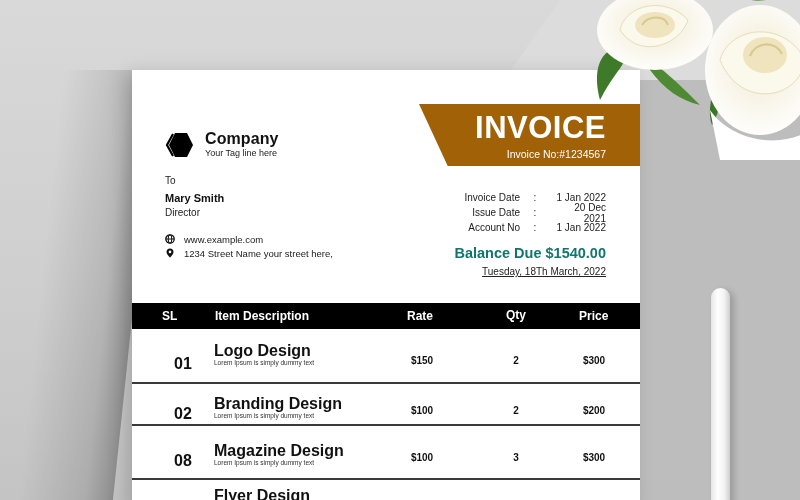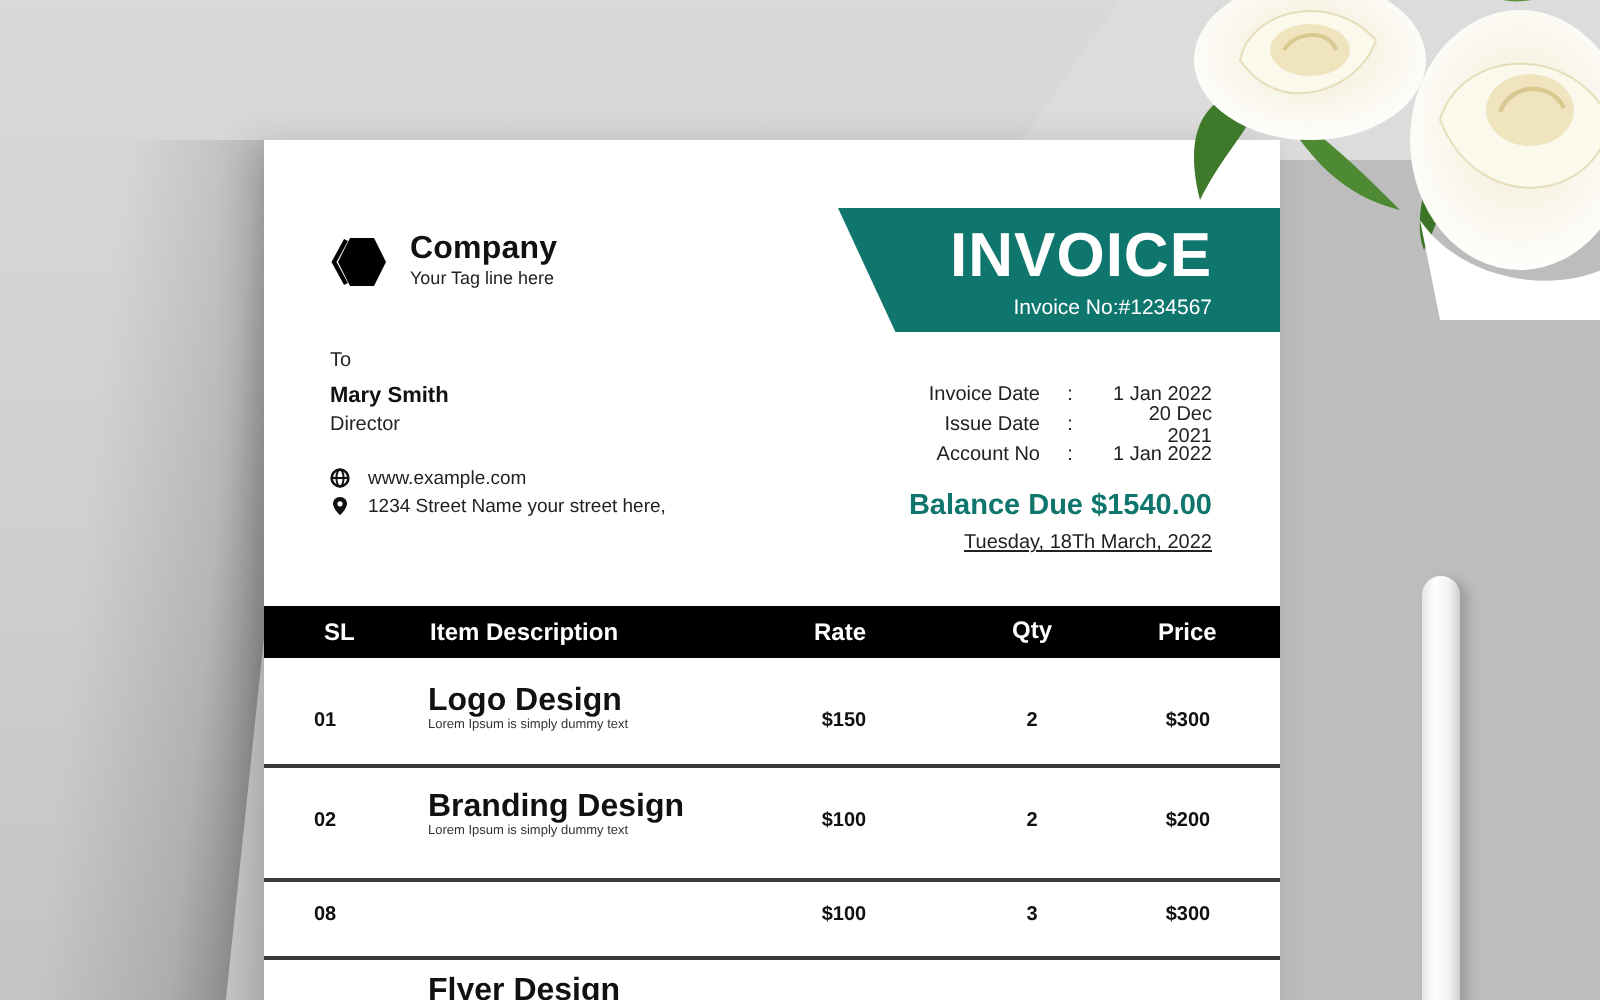--- a/index.html
+++ b/index.html
@@ -32,29 +32,29 @@
   }
 
   
   .page {
     position: absolute; left: 132px; top: 70px; width: 508px; height: 440px;
     background: #ffffff;
     box-shadow: -6px 4px 18px rgba(0,0,0,0.18);
   }
 
   
-  .logo { position: absolute; left: 33px; top: 46px; display: flex; align-items: center; }
+  .logo { position: absolute; left: 33px; top: 60px; display: flex; align-items: center; }
   .logo-icon { width: 30px; height: 28px; margin-right: 10px; }
   .logo-text .company { font-size: 16px; font-weight: 700; color: #111; line-height: 18px; letter-spacing: 0.1px; }
   .logo-text .tagline { font-size: 9px; color: #222; line-height: 11px; }
 
   
   .banner {
     position: absolute; left: 287px; top: 34px; width: 221px; height: 62px;
-    background: #0f766e;
+    background: #a16207;
     clip-path: polygon(0 0, 100% 0, 100% 100%, 13% 100%);
     text-align: center;
   }
   .banner .title {
     position: absolute; right: 34px; top: 6px;
     font-size: 31px; font-weight: 700; color: #fff; letter-spacing: 0.5px;
   }
   .banner .number {
     position: absolute; right: 34px; top: 44px;
     font-size: 10.5px; color: #fff;
@@ -79,21 +79,21 @@
   .balance { position: absolute; right: 34px; top: 175px; font-size: 14.5px; font-weight: 700; color: #0f766e; }
   .bal-date { position: absolute; right: 34px; top: 196px; font-size: 10px; color: #222; text-decoration: underline; }
 
   
   .thead {
     position: absolute; left: 0; top: 233px; width: 508px; height: 26px;
     background: #000; color: #fff; font-weight: 700; font-size: 12px;
   }
   .thead span { position: absolute; top: 6px; }
   .row { position: absolute; left: 0; width: 508px; border-bottom: 2px solid #3a3a3a; }
-  .row .sl { position: absolute; left: 25px; font-size: 10px; font-weight: 700; color: #111; }
+  .row .sl { position: absolute; left: 42px; font-size: 16px; font-weight: 700; color: #111; }
   .row .desc { position: absolute; left: 82px; }
   .row .desc .t { font-size: 16px; font-weight: 700; color: #111; line-height: 14px; }
   .row .desc .s { font-size: 6.5px; color: #333; line-height: 10px; }
   .row .rate, .row .qty, .row .price { position: absolute; font-size: 10px; font-weight: 700; color: #111; text-align: center; }
   .row .rate { left: 268px; width: 44px; }
   .row .qty { left: 372px; width: 24px; }
   .row .price { left: 442px; width: 40px; }
 
   
   .flowers { position: absolute; left: 570px; top: -10px; width: 240px; height: 170px; }
@@ -191,33 +191,37 @@
     <span class="sl" style="top:26px">01</span>
     <div class="desc" style="top:15px">
       <div class="t">Logo Design</div>
       <div class="s">Lorem Ipsum is simply dummy text</div>
     </div>
     <span class="rate" style="top:26px">$150</span>
     <span class="qty" style="top:26px">2</span>
     <span class="price" style="top:26px">$300</span>
   </div>
 
-  <div class="row" style="top:314px; height:57px;">
+  <div class="row" style="top:314px; height:42px;">
     <span class="sl" style="top:21px">02</span>
     <div class="desc" style="top:13px">
       <div class="t">Branding Design</div>
       <div class="s">Lorem Ipsum is simply dummy text</div>
     </div>
     <span class="rate" style="top:21px">$100</span>
     <span class="qty" style="top:21px">2</span>
     <span class="price" style="top:21px">$200</span>
   </div>
 
   <div class="row" style="top:363px; height:47px;">
     <span class="sl" style="top:19px">08</span>
+    <div class="desc" style="top:11px">
+      <div class="t">Magazine Design</div>
+      <div class="s">Lorem Ipsum is simply dummy text</div>
+    </div>
     <span class="rate" style="top:19px">$100</span>
     <span class="qty" style="top:19px">3</span>
     <span class="price" style="top:19px">$300</span>
   </div>
 
   <div class="row" style="top:410px; height:40px; border-bottom:none;">
     <div class="desc" style="top:9px">
       <div class="t">Flyer Design</div>
     </div>
   </div>

